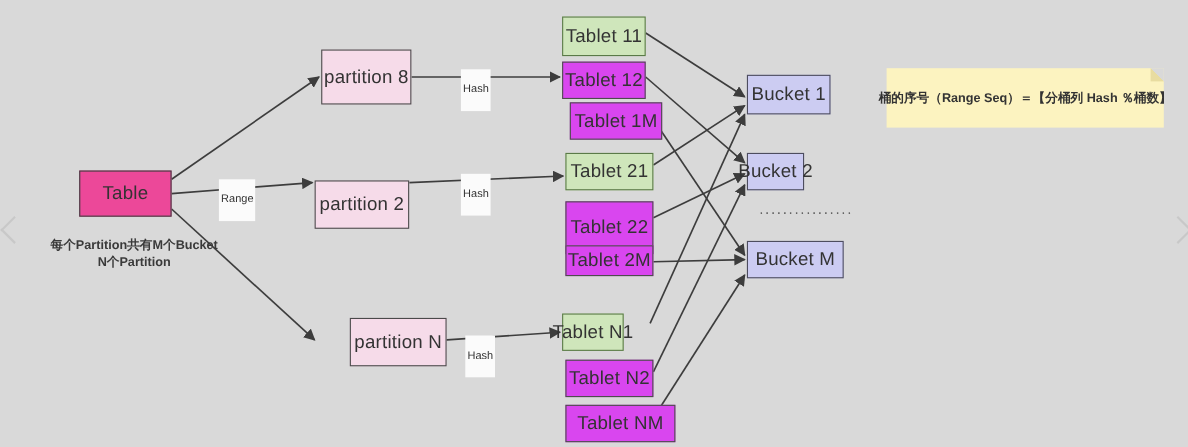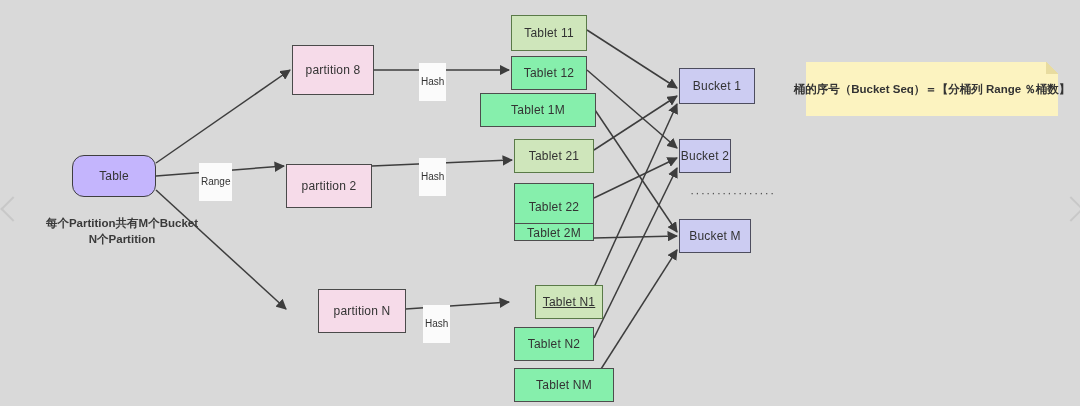--- a/index.html
+++ b/index.html
@@ -11,27 +11,27 @@
     position:relative;
   }
   #canvas{position:absolute;left:0;top:0;width:1080px;height:406px;}
   svg.edges{position:absolute;left:0;top:0;width:1080px;height:406px;pointer-events:none;}
 
   .node{
     position:absolute;
     box-sizing:border-box;
     border:1.6px solid #4d4d4d;
     display:flex;align-items:center;justify-content:center;
-    font-size:12px;color:#333;
+    font-size:17px;color:#333;
     letter-spacing:.2px;
     white-space:nowrap;
   }
-  .node.table{background:#c4b5fd;border-color:#3f3f3f;border-radius:12px;}
+  .node.table{background:#ec4899;border-color:#3f3f3f;}
   .node.partition{background:#f6dbe9;border-color:#4a4a4a;}
-  .node.tablet{background:#86efac;border-color:#4d4d4d;}
+  .node.tablet{background:#d946ef;border-color:#4d4d4d;}
   .node.tablet.hot{background:#cfe6bb;border-color:#5a7a48;}
   .node.bucket{background:#ccccf2;border-color:#4d4d5e;}
 
   .edge-label{
     position:absolute;
     background:#fbfbfb;
     color:#333;
     font-size:10px;
     padding:12px 2px;
     line-height:14px;
@@ -133,66 +133,66 @@
   <div class="node partition" style="left:288px;top:289px;width:88px;height:44px;margin-left:30px;">
     <span>partition N</span>
   </div>
 
   <div class="node tablet hot" style="left:511px;top:15px;width:76px;height:36px;">
     <span>Tablet 11</span>
   </div>
   <div class="node tablet" style="left:511px;top:56px;width:76px;height:34px;">
     <span>Tablet 12</span>
   </div>
-  <div class="node tablet" style="left:480px;top:93px;width:116px;height:34px;text-align:center;">
+  <div class="node tablet" style="left:518px;top:93px;width:84px;height:34px;text-align:center;">
     <span>Tablet 1M</span>
   </div>
 
   <div class="node tablet hot" style="left:514px;top:139px;width:80px;height:34px;">
     <span>Tablet 21</span>
   </div>
   <div class="node tablet" style="left:514px;top:183px;width:80px;height:48px;">
     <span>Tablet 22</span>
   </div>
-  <div class="node tablet" style="left:514px;top:223px;width:80px;height:18px;align-items:flex-end;">
+  <div class="node tablet" style="left:514px;top:223px;width:80px;height:28px;">
     <span>Tablet 2M</span>
   </div>
 
-  <div class="node tablet hot" style="left:535px;top:285px;width:68px;height:34px;text-decoration:underline;">
+  <div class="node tablet hot" style="left:511px;top:285px;width:56px;height:34px;">
     <span>Tablet N1</span>
   </div>
   <div class="node tablet" style="left:514px;top:327px;width:80px;height:34px;">
     <span>Tablet N2</span>
   </div>
   <div class="node tablet" style="left:514px;top:368px;width:100px;height:34px;">
     <span>Tablet NM</span>
   </div>
 
   <div class="node bucket" style="left:679px;top:68px;width:76px;height:36px;">
     <span>Bucket 1</span>
   </div>
   <div class="node bucket" style="left:679px;top:139px;width:52px;height:34px;">
     <span>Bucket 2</span>
   </div>
   <div class="dots" style="left:690px;top:188px;">················</div>
-  <div class="node bucket" style="left:679px;top:219px;width:72px;height:34px;">
+  <div class="node bucket" style="left:679px;top:219px;width:88px;height:34px;">
     <span>Bucket M</span>
   </div>
 
   <div class="edge-label" style="left:199px;top:163px;">Range</div>
   <div class="edge-label" style="left:419px;top:63px;">Hash</div>
   <div class="edge-label" style="left:419px;top:158px;">Hash</div>
   <div class="edge-label" style="left:423px;top:305px;">Hash</div>
 
   <div class="caption" style="left:17px;top:215px;text-align:center;width:210px;">
     <div>每个Partition共有M个Bucket</div>
     <div>N个Partition</div>
   </div>
 
   <div class="note" style="left:806px;top:62px;width:252px;height:54px;">
     <span class="fold"></span>
-    <span style="font-size:11.5px;">桶的序号（Bucket Seq）＝【分桶列 Range ％桶数】</span>
+    <span style="font-size:11.5px;">桶的序号（Range Seq）＝【分桶列 Hash ％桶数】</span>
   </div>
 
   <div class="chev left" style="left:4px;top:200px;"></div>
   <div class="chev right" style="left:1062px;top:200px;"></div>
 
 </div>
 
 </body></html>

